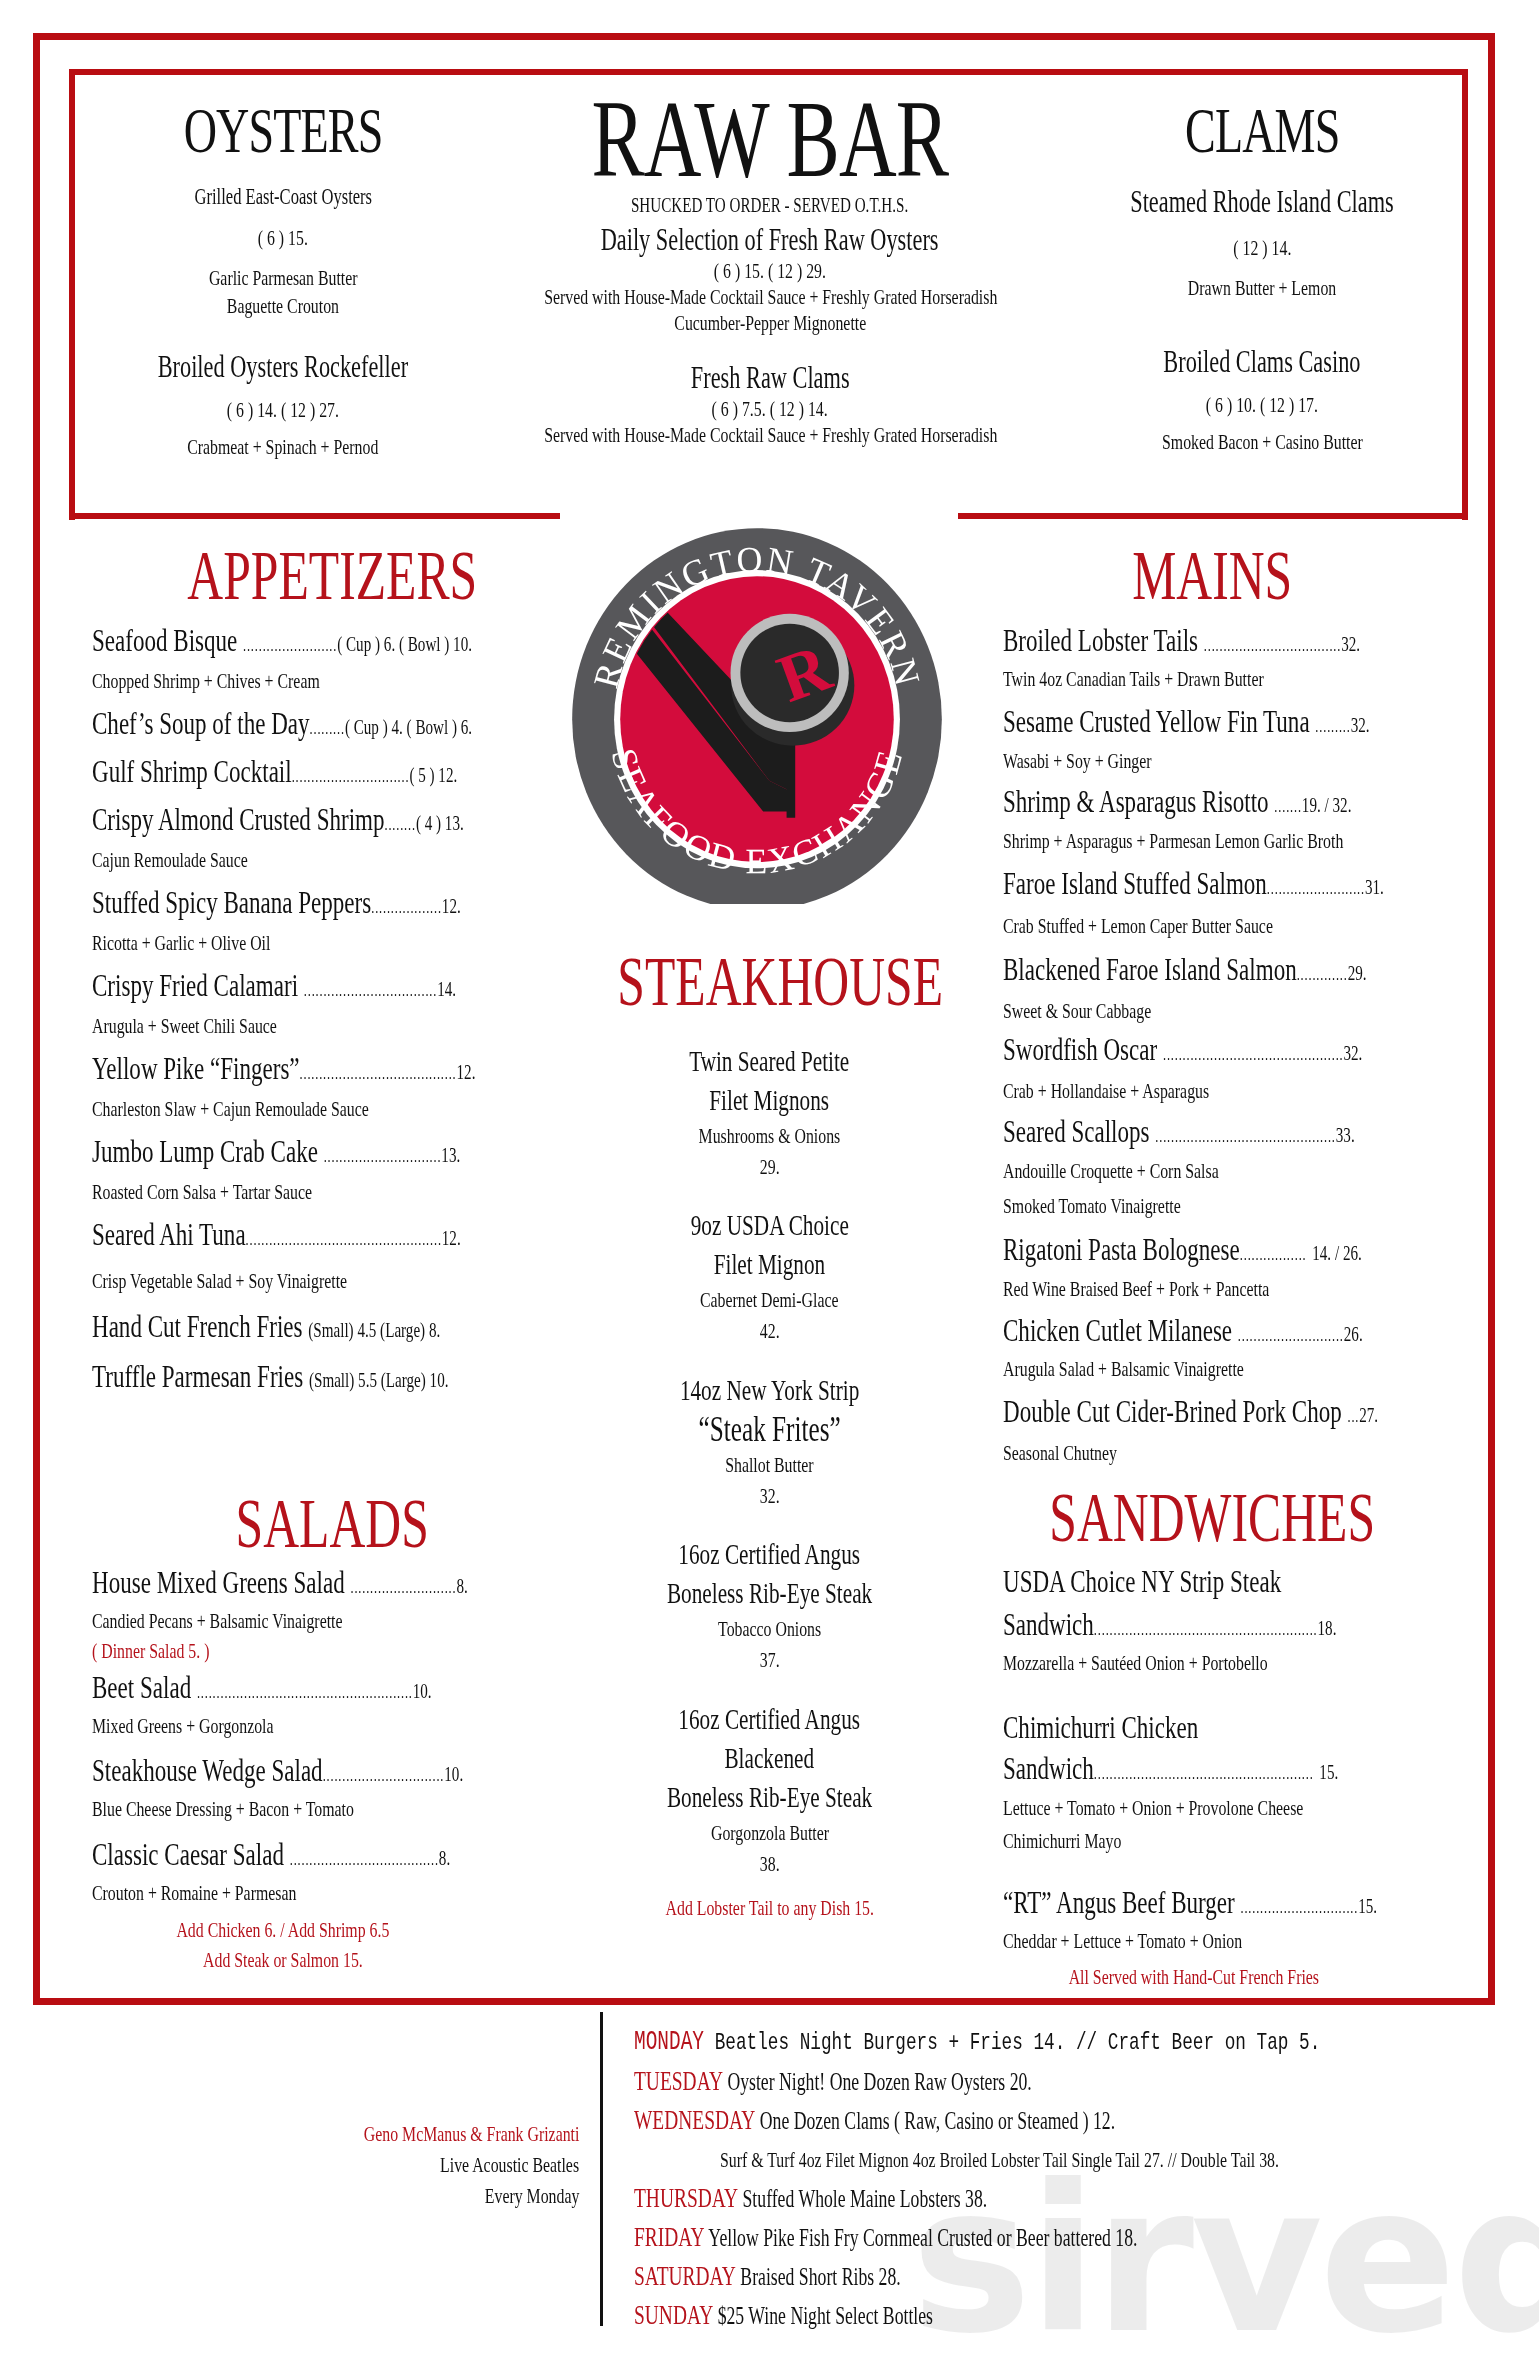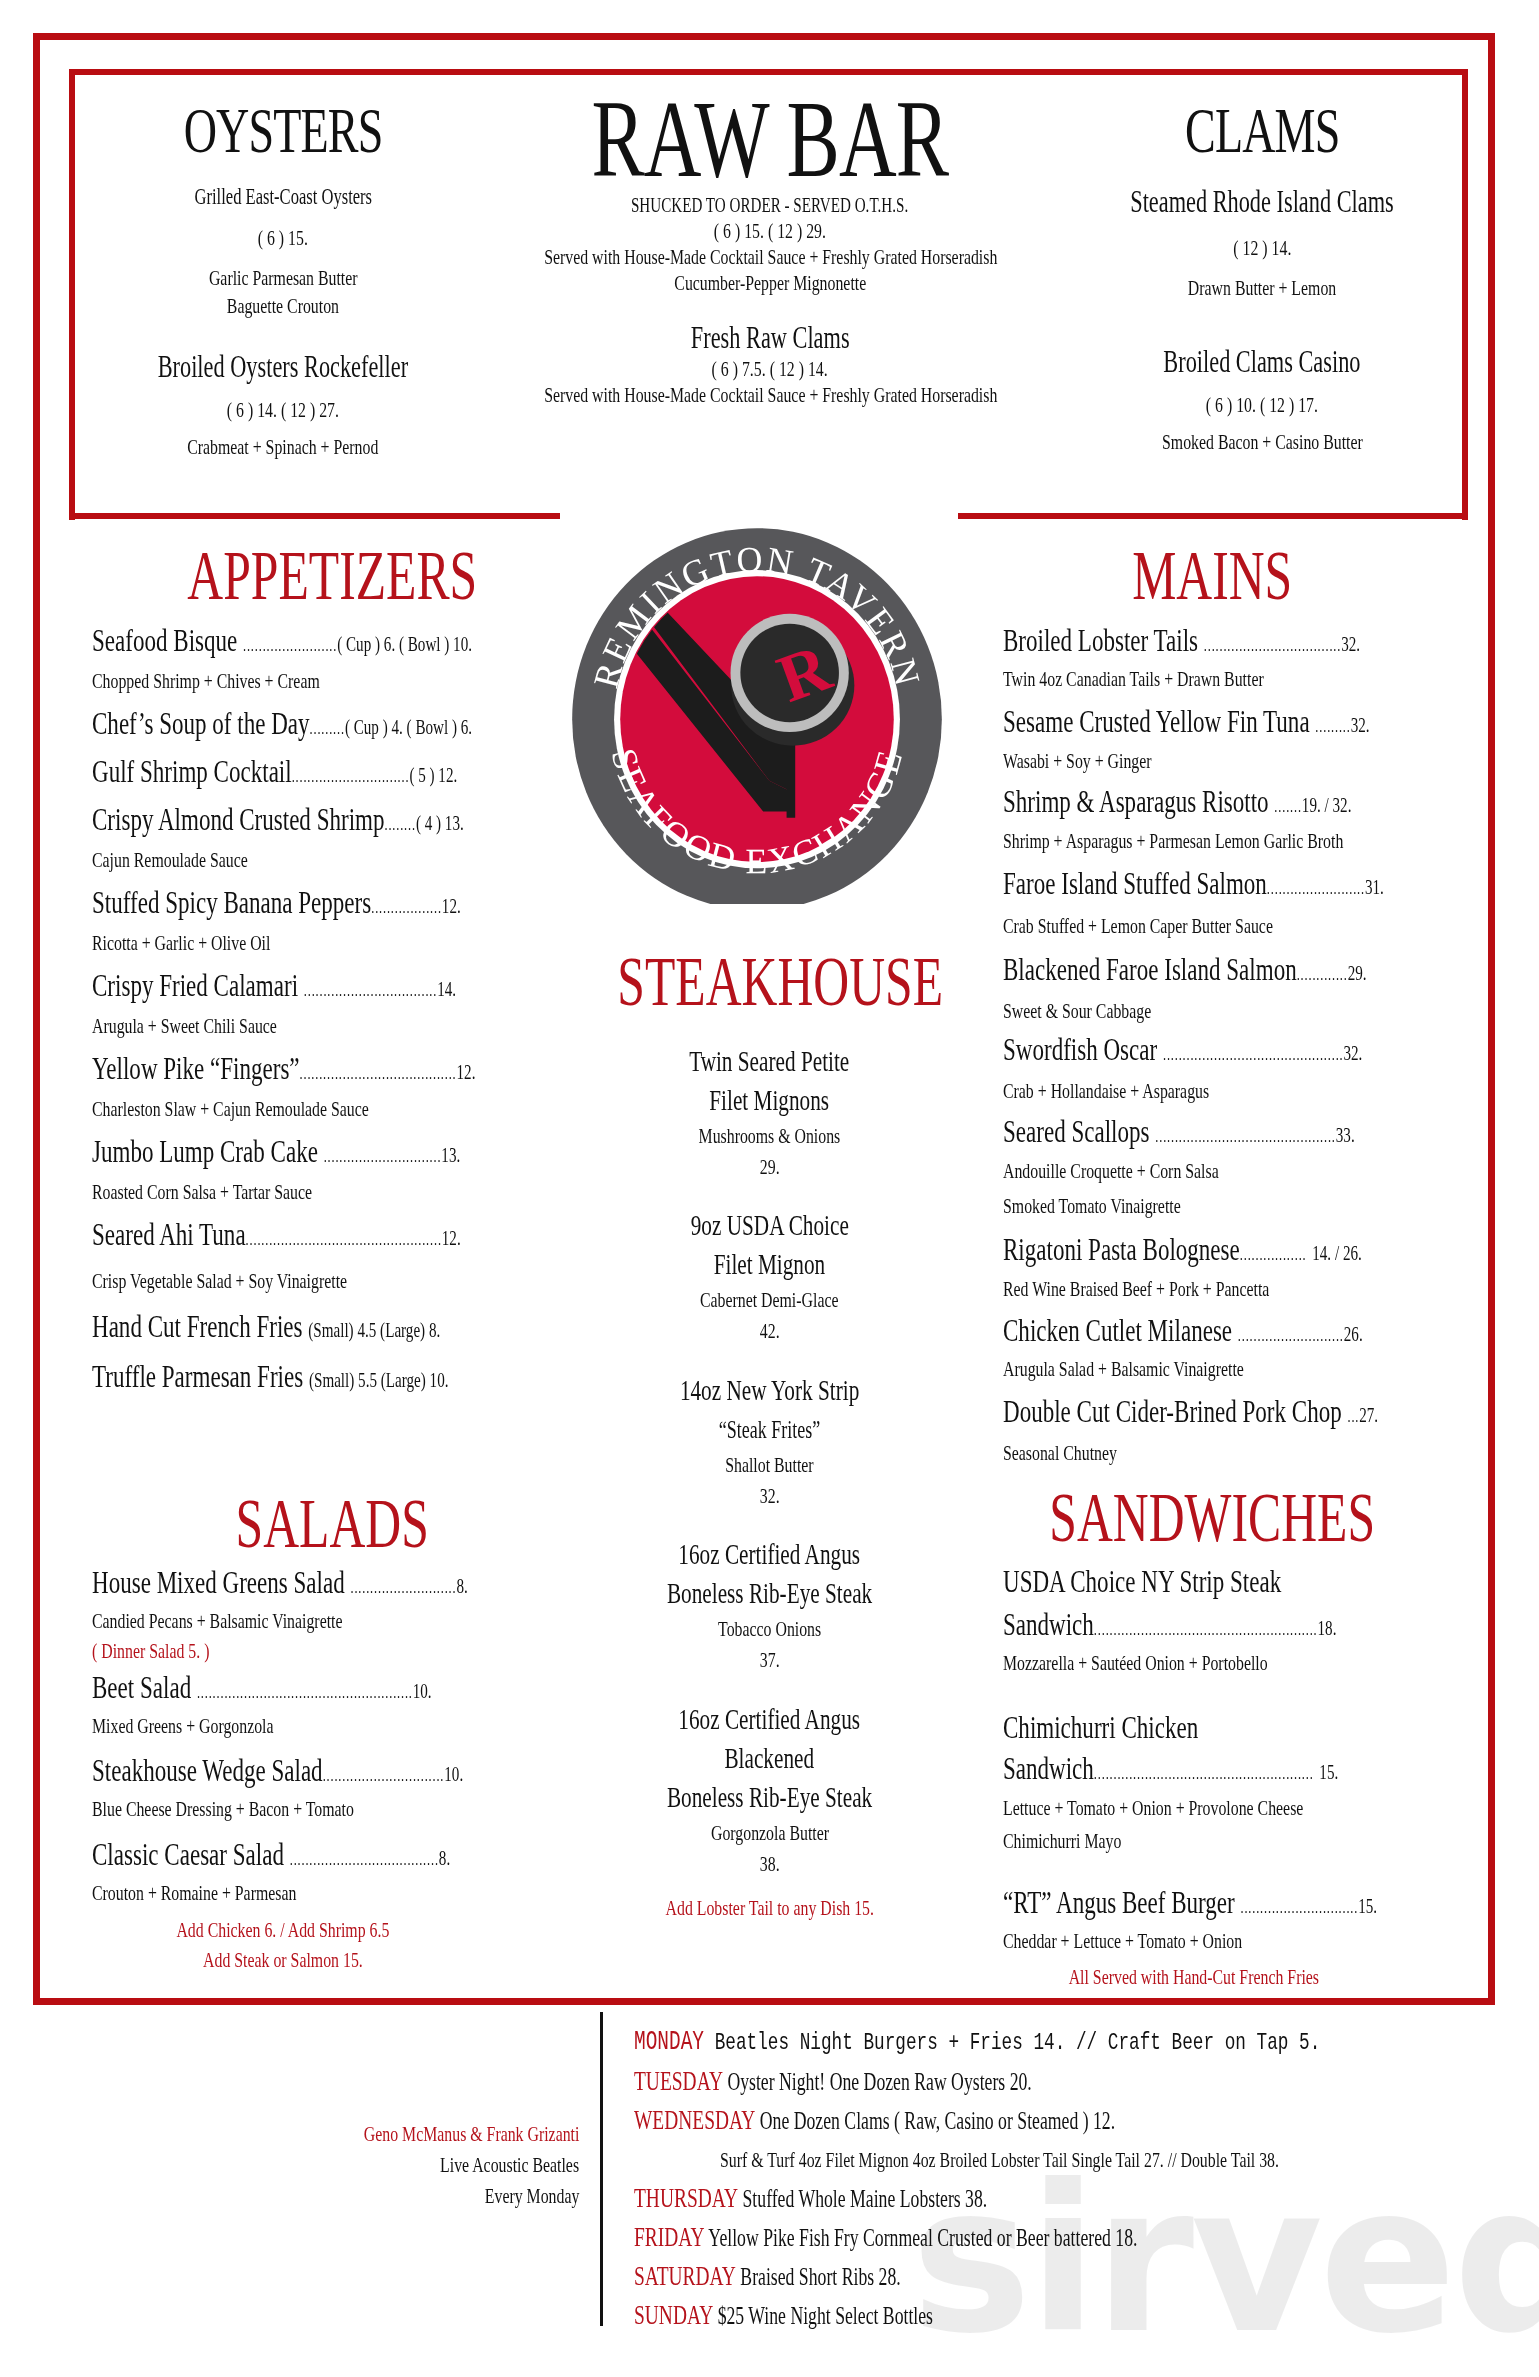--- a/index.html
+++ b/index.html
@@ -48,20 +48,21 @@
   <div class="item-desc" style="margin-top:13.5px;"><span class="narrow">Garlic Parmesan Butter</span></div>
   <div class="item-desc" style="margin-top:2.5px;"><span class="narrow">Baguette Crouton</span></div>
   <div class="item-name" style="font-size:31px; margin-top:29.5px;"><span class="narrow">Broiled Oysters Rockefeller</span></div>
   <div class="item-desc" style="margin-top:12.3px;"><span class="narrow">( 6 )   14.    ( 12 )  27.</span></div>
   <div class="item-desc" style="margin-top:11px;"><span class="narrow">Crabmeat + Spinach + Pernod</span></div>
 </div>
 
 <div class="col" style="left:456px; top:83px; width:628px;">
   <div class="hdr" style="font-size:111px; line-height:1;"><span class="narrow">RAW BAR</span></div>
   <div class="item-desc" style="font-size:21px; margin-top:-1.2px;"><span class="narrow">SHUCKED TO ORDER - SERVED O.T.H.S.</span></div>
+  <div class="item-name" style="font-size:31px; margin-top:3.7px;"><span class="narrow">Daily Selection of Fresh Raw Oysters</span></div>
   <div class="item-desc"><span class="narrow">( 6 ) 15.   ( 12 ) 29.</span></div>
   <div class="item-desc"><span class="narrow">Served with House-Made Cocktail Sauce + Freshly Grated Horseradish</span></div>
   <div class="item-desc"><span class="narrow">Cucumber-Pepper Mignonette</span></div>
   <div class="item-name" style="font-size:31px; margin-top:24.6px;"><span class="narrow">Fresh Raw Clams</span></div>
   <div class="item-desc"><span class="narrow">( 6 ) 7.5.   ( 12 ) 14.</span></div>
   <div class="item-desc"><span class="narrow">Served with House-Made Cocktail Sauce + Freshly Grated Horseradish</span></div>
 </div>
 
 <div class="col" style="left:1071px; top:92px; width:382px;">
   <div class="hdr" style="font-size:64px; line-height:1; margin-top:7.4px;"><span class="narrow">CLAMS</span></div>
@@ -149,21 +150,21 @@
     <div class="item-desc" style="line-height:31px;"><span class="narrow">29.</span></div>
   </div>
   <div style="margin-top:24.6px;">
     <div class="item-name" style="font-size:29.5px; line-height:39px;"><span class="narrow">9oz USDA Choice</span></div>
     <div class="item-name" style="font-size:29.5px; line-height:39px;"><span class="narrow">Filet Mignon</span></div>
     <div class="item-desc" style="line-height:31px;"><span class="narrow">Cabernet Demi-Glace</span></div>
     <div class="item-desc" style="line-height:31px;"><span class="narrow">42.</span></div>
   </div>
   <div style="margin-top:24.6px;">
     <div class="item-name" style="font-size:29.5px; line-height:39px;"><span class="narrow">14oz New York Strip</span></div>
-    <div class="item-name" style="font-size:25px; line-height:39px;"><span class="narrow">“Steak Frites”</span></div>
+    <div class="item-name" style="font-size:35px; line-height:39px;"><span class="narrow">“Steak Frites”</span></div>
     <div class="item-desc" style="line-height:31px;"><span class="narrow">Shallot Butter</span></div>
     <div class="item-desc" style="line-height:31px;"><span class="narrow">32.</span></div>
   </div>
   <div style="margin-top:24.6px;">
     <div class="item-name" style="font-size:29.5px; line-height:39px;"><span class="narrow">16oz Certified Angus</span></div>
     <div class="item-name" style="font-size:29.5px; line-height:39px;"><span class="narrow">Boneless Rib-Eye Steak</span></div>
     <div class="item-desc" style="line-height:31px;"><span class="narrow">Tobacco Onions</span></div>
     <div class="item-desc" style="line-height:31px;"><span class="narrow">37.</span></div>
   </div>
   <div style="margin-top:24.6px;">

